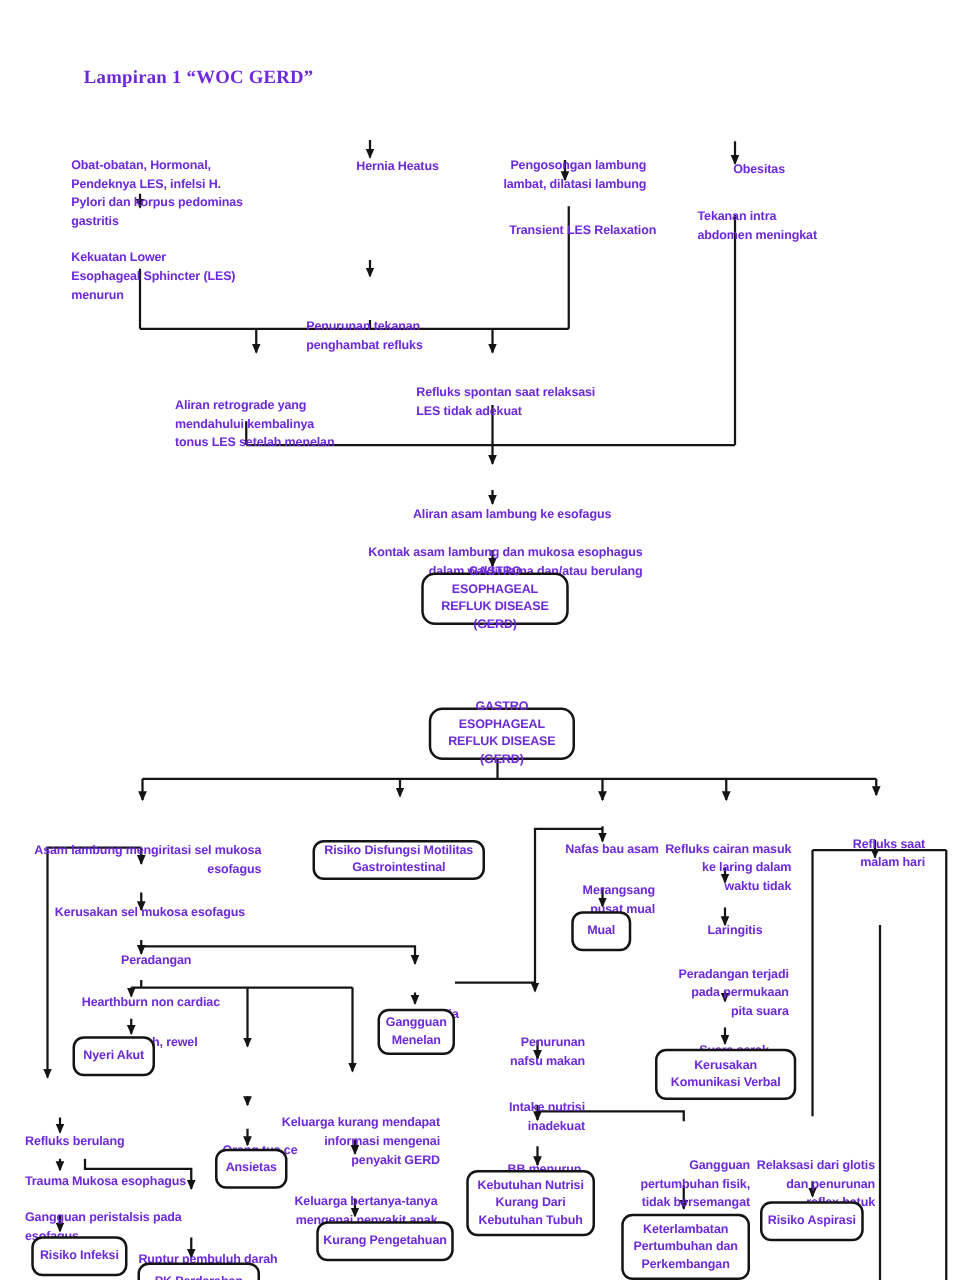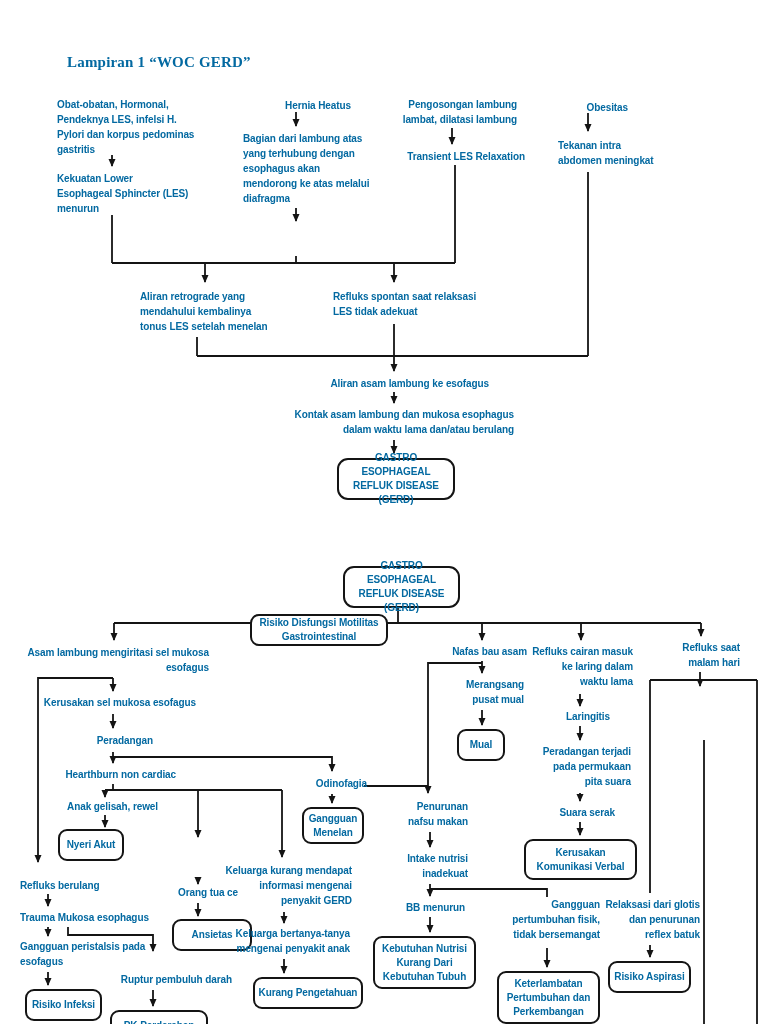--- a/index.html
+++ b/index.html
@@ -1,21 +1,21 @@
 <!DOCTYPE html>
 <html><head>
 <meta charset="utf-8">
 <style>
   html,body{margin:0;padding:0;background:#ffffff;}
   #page{position:relative;width:768px;height:1024px;background:#ffffff;overflow:hidden;
-        font-family:"Liberation Sans", sans-serif;color:#0369a1;}
+        font-family:"Liberation Sans", sans-serif;color:#6d28d9;}
   #title{position:absolute;left:67px;top:54px;font-family:"Liberation Serif", serif;
          font-weight:bold;font-size:15px;letter-spacing:.2px;}
   .t{position:absolute;font-size:10px;font-weight:bold;line-height:15px;
-     white-space:pre-line;letter-spacing:-0.1px;}
+     white-space:pre-line;letter-spacing:-0.1px;margin-top:28px;}
   .c{text-align:right;}
   .b{position:absolute;box-sizing:border-box;border:2px solid #141414;border-radius:9px;
      background:#ffffff;display:flex;align-items:center;justify-content:center;
      text-align:center;font-size:10px;font-weight:bold;line-height:14px;
      white-space:pre-line;padding:14px 3px;letter-spacing:-0.1px;z-index:2;}
   .thick{border-width:2.5px;border-radius:11px;}
   svg#wires{position:absolute;left:0;top:0;z-index:1;}
   .t{z-index:2;background:transparent;}
 </style>
 </head>
@@ -105,69 +105,66 @@
   </svg>
 
   <div class="t" style="left:57px;top:97px;width:180px">Obat-obatan, Hormonal,
 Pendeknya LES, infelsi H.
 Pylori dan korpus pedominas
 gastritis</div>
   <div class="t" style="left:57px;top:171px;width:180px">Kekuatan Lower
 Esophageal Sphincter (LES)
 menurun</div>
   <div class="t c" style="left:241px;top:98px;width:110px">Hernia Heatus</div>
-  <div class="t" style="left:243px;top:131px;width:145px">Bagian dari lambung atas
-yang terhubung dengan
-esophagus akan
-mendorong ke atas melalui
-diafragma</div>
+  <div class="t" style="left:245px;top:226px;width:125px">Penurunan tekanan
+penghambat refluks</div>
   <div class="t c" style="left:387px;top:97px;width:130px">Pengosongan lambung
 lambat, dilatasi lambung</div>
   <div class="t c" style="left:385px;top:149px;width:140px">Transient LES Relaxation</div>
   <div class="t c" style="left:548px;top:100px;width:80px">Obesitas</div>
   <div class="t" style="left:558px;top:138px;width:115px">Tekanan intra
 abdomen meningkat</div>
   <div class="t" style="left:140px;top:289px;width:140px">Aliran retrograde yang
 mendahului kembalinya
 tonus LES setelah menelan</div>
-  <div class="t" style="left:333px;top:289px;width:155px">Refluks spontan saat relaksasi
+  <div class="t" style="left:333px;top:279px;width:155px">Refluks spontan saat relaksasi
 LES tidak adekuat</div>
   <div class="t c" style="left:299px;top:376px;width:190px">Aliran asam lambung ke esofagus</div>
   <div class="t c" style="left:274px;top:407px;width:240px">Kontak asam lambung dan mukosa esophagus
 dalam waktu lama dan/atau berulang</div>
   <div class="b thick" style="left:337px;top:458px;width:118px;height:42px">GASTRO ESOPHAGEAL
 REFLUK DISEASE (GERD)</div>
 
   <div class="b thick" style="left:343px;top:566px;width:117px;height:42px">GASTRO ESOPHAGEAL
 REFLUK DISEASE (GERD)</div>
 
   <div class="t c" style="left:19px;top:645px;width:190px">Asam lambung mengiritasi sel mukosa
 esofagus</div>
   <div class="t c" style="left:30px;top:695px;width:166px">Kerusakan sel mukosa esofagus</div>
   <div class="t c" style="left:73px;top:733px;width:80px">Peradangan</div>
   <div class="t c" style="left:50px;top:767px;width:126px">Hearthburn non cardiac</div>
   <div class="t c" style="left:52px;top:799px;width:106px">Anak gelisah, rewel</div>
   <div class="b" style="left:58px;top:829px;width:66px;height:28px">Nyeri Akut</div>
   <div class="t c" style="left:158px;top:885px;width:80px">Orang tua ce</div>
-  <div class="b" style="left:172px;top:919px;width:80px;height:27px">Ansietas</div>
+  <div class="b" style="left:172px;top:919px;width:58px;height:27px">Ansietas</div>
   <div class="t c" style="left:216px;top:863px;width:136px">Keluarga kurang mendapat
 informasi mengenai
 penyakit GERD</div>
   <div class="t c" style="left:218px;top:926px;width:132px">Keluarga bertanya-tanya
 mengenai penyakit anak</div>
   <div class="b" style="left:253px;top:977px;width:110px;height:31px">Kurang Pengetahuan</div>
   <div class="t" style="left:20px;top:878px;width:100px">Refluks berulang</div>
   <div class="t" style="left:20px;top:910px;width:140px">Trauma Mukosa esophagus</div>
   <div class="t" style="left:20px;top:939px;width:140px">Gangguan peristalsis pada
 esofagus</div>
   <div class="b" style="left:25px;top:989px;width:77px;height:28px">Risiko Infeksi</div>
-  <div class="t c" style="left:102px;top:972px;width:130px">Ruptur pembuluh darah</div>
+  <div class="t c" style="left:92px;top:972px;width:130px">Ruptur pembuluh darah</div>
   <div class="b" style="left:110px;top:1010px;width:98px;height:30px">PK Perdarahan</div>
 
-  <div class="b" style="left:250px;top:614px;width:138px;height:29px">Risiko Disfungsi Motilitas
+  <div class="b" style="left:250px;top:672px;width:138px;height:29px">Risiko Disfungsi Motilitas
 Gastrointestinal</div>
   <div class="t c" style="left:297px;top:776px;width:70px">Odinofagia</div>
   <div class="b" style="left:302px;top:807px;width:62px;height:37px">Gangguan
 Menelan</div>
 
   <div class="t c" style="left:437px;top:644px;width:90px">Nafas bau asam</div>
   <div class="t c" style="left:448px;top:677px;width:76px">Merangsang
 pusat mual</div>
   <div class="b" style="left:457px;top:729px;width:48px;height:25px">Mual</div>
 
@@ -175,21 +172,21 @@
 nafsu makan</div>
   <div class="t c" style="left:392px;top:851px;width:76px">Intake nutrisi
 inadekuat</div>
   <div class="t c" style="left:395px;top:900px;width:70px">BB menurun</div>
   <div class="b" style="left:373px;top:936px;width:103px;height:53px">Kebutuhan Nutrisi
 Kurang Dari
 Kebutuhan Tubuh</div>
 
   <div class="t c" style="left:527px;top:644px;width:106px">Refluks cairan masuk
 ke laring dalam
-waktu lama</div>
+waktu tidak</div>
   <div class="t c" style="left:550px;top:709px;width:60px">Laringitis</div>
   <div class="t c" style="left:529px;top:744px;width:102px">Peradangan terjadi
 pada permukaan
 pita suara</div>
   <div class="t c" style="left:545px;top:805px;width:70px">Suara serak</div>
   <div class="b" style="left:524px;top:839px;width:113px;height:41px">Kerusakan
 Komunikasi Verbal</div>
   <div class="t c" style="left:494px;top:897px;width:106px">Gangguan
 pertumbuhan fisik,
 tidak bersemangat</div>

